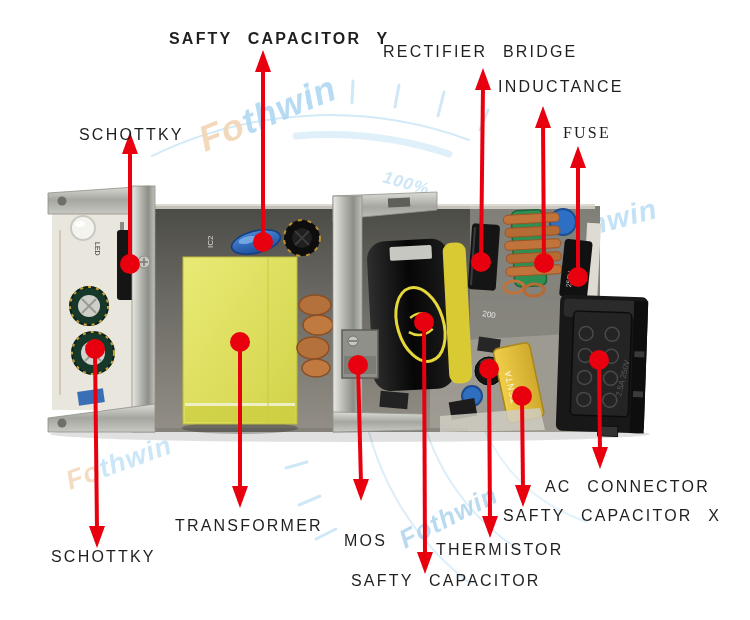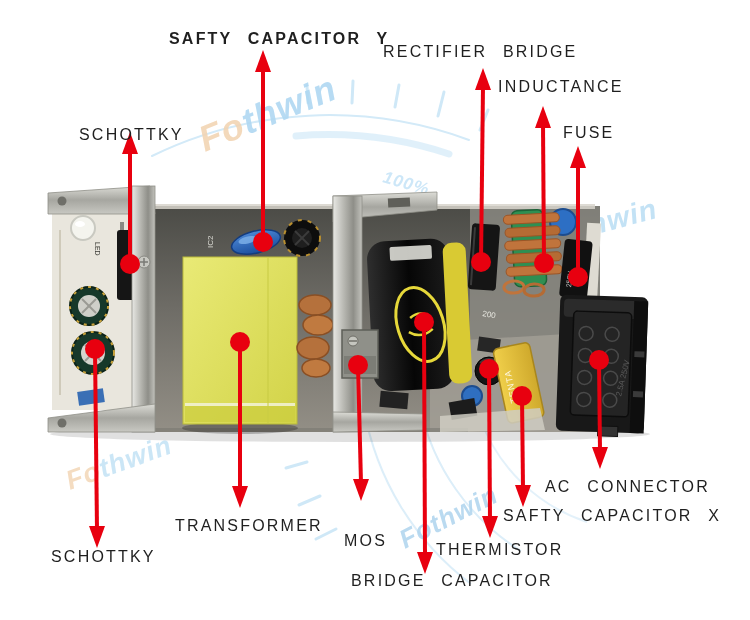--- a/index.html
+++ b/index.html
@@ -284,23 +284,23 @@
       <circle cx="522" cy="396" r="10"></circle>
       <circle cx="599" cy="360" r="10"></circle>
     </g>
   </svg>
 
   <div>
     <div class="lbl" style="left:79px;top:110px;margin-top:16px;">SCHOTTKY</div>
     <div class="lbl" style="left:169px;top:30px;font-weight:bold;">SAFTY CAPACITOR Y</div>
     <div class="lbl" style="left:383px;top:43px;">RECTIFIER BRIDGE</div>
     <div class="lbl" style="left:498px;top:78px;">INDUCTANCE</div>
-    <div class="lbl" style="left:563px;top:124px;">FUSE</div>
+    <div class="lbl" style="left:563px;top:124px;font-family:Liberation Serif, serif;">FUSE</div>
     <div class="lbl" style="left:51px;top:548px;">SCHOTTKY</div>
     <div class="lbl" style="left:175px;top:517px;">TRANSFORMER</div>
     <div class="lbl" style="left:344px;top:532px;">MOS</div>
-    <div class="lbl" style="left:351px;top:572px;">BRIDGE CAPACITOR</div>
+    <div class="lbl" style="left:351px;top:572px;">SAFTY CAPACITOR</div>
     <div class="lbl" style="left:436px;top:541px;">THERMISTOR</div>
     <div class="lbl" style="left:503px;top:507px;">SAFTY CAPACITOR X</div>
     <div class="lbl" style="left:545px;top:478px;">AC CONNECTOR</div>
   </div>
 
 </div>
 
 </body></html>

